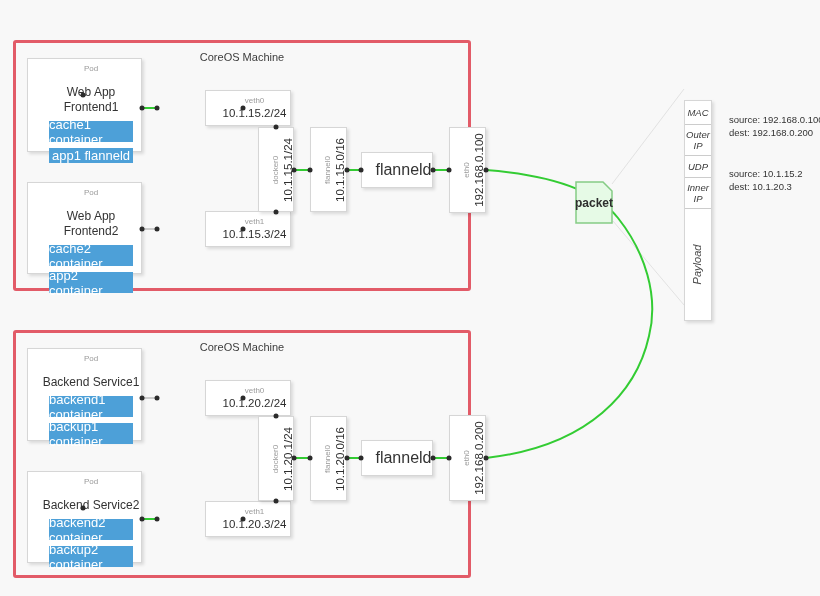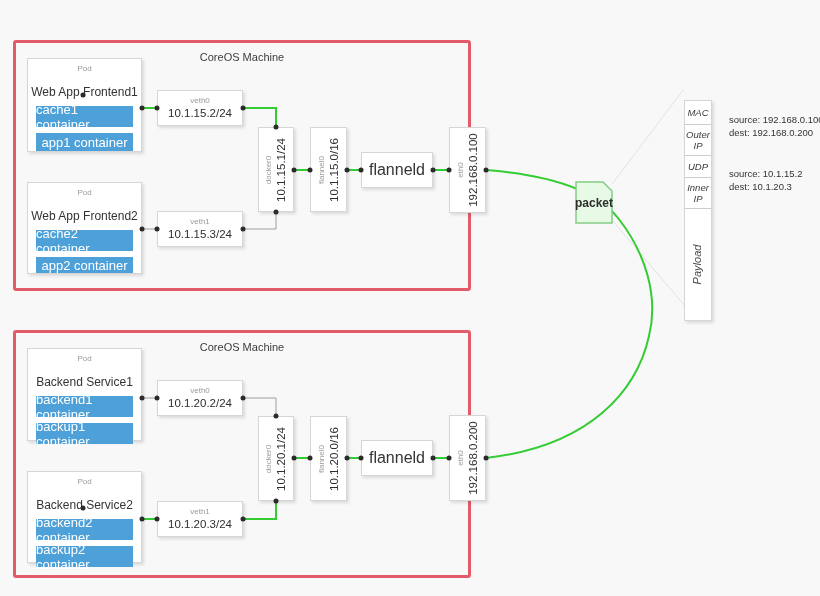--- a/index.html
+++ b/index.html
@@ -5,30 +5,30 @@
   html,body{margin:0;padding:0;}
   body{background:#f8f8f8;font-family:"Liberation Sans",sans-serif;}
   .stage{position:relative;width:820px;height:596px;background:#f8f8f8;overflow:hidden;}
 
   .machine{position:absolute;border:3px solid #e25b68;border-radius:3px;box-sizing:border-box;z-index:0;}
   .machine-title{position:absolute;top:8px;left:0;right:0;text-align:center;font-size:11px;color:#3c3c3c;}
 
   svg.wires-under{position:absolute;left:0;top:0;z-index:1;}
   svg.wires-over{position:absolute;left:0;top:0;z-index:3;pointer-events:none;}
 
-  .box{position:absolute;background:#ffffff;border:1px solid #d6d6d6;box-shadow:2px 2px 3px rgba(0,0,0,.12);box-sizing:border-box;z-index:2;}
+  .box{position:absolute;background:#ffffff;border:1px solid #d6d6d6;box-shadow:2px 2px 3px rgba(0,0,0,.12);box-sizing:border-box;z-index:2;padding-left:13px;}
 
   .pod{display:flex;flex-direction:column;}
   .pod-sub{margin-top:5px;text-align:center;font-size:8px;color:#9a9a9a;line-height:9px;}
   .pod-name{text-align:center;font-size:12px;color:#333;line-height:15px;margin-top:12px;}
   .container-box{height:21px;margin:6px 8px 0 8px;background:#4da0d8;color:#fff;font-size:13px;
     display:flex;align-items:center;justify-content:center;}
   .container-box:first-of-type{margin-top:5px;}
 
-  .hbox{display:flex;flex-direction:column;align-items:center;justify-content:center;}
+  .hbox{display:flex;flex-direction:column;align-items:center;justify-content:center;margin-left:48px;}
   .sub-label{font-size:8px;color:#9a9a9a;line-height:10px;}
   .val-label{font-size:11.5px;color:#2e2e2e;line-height:14px;}
 
   .vbox{display:flex;align-items:center;justify-content:center;overflow:visible;}
   .rot{transform:rotate(-90deg);display:flex;flex-direction:column;align-items:center;white-space:nowrap;}
 
   .flanneld{display:flex;align-items:center;justify-content:center;font-size:16px;color:#333;}
 
   .packet-label{position:absolute;z-index:2;display:flex;align-items:center;justify-content:center;
     font-size:12px;font-weight:bold;color:#2e2e2e;}
@@ -75,21 +75,21 @@
     <path d="M276,501 L276,519 L243,519" stroke="#33cc33" stroke-width="2" fill="none"></path>
     <path d="M157,519 L142,519 Q112,487 83,508" stroke="#33cc33" stroke-width="2" fill="none"></path>
 
     <polygon points="576,182 603,182 612,191 612,223 576,223" fill="#e6fae6" stroke="#85cc85" stroke-width="1.5"></polygon>
   </svg>
 
   <div class="box pod" style="left:27px;top:58px;width:115px;height:94px;">
     <div class="pod-sub">Pod</div>
     <div class="pod-name">Web App Frontend1</div>
     <div class="container-box">cache1 container</div>
-    <div class="container-box">app1 container</div>
+    <div class="container-box">app1 flanneld</div>
   </div>
 
   <div class="box pod" style="left:27px;top:182px;width:115px;height:92px;">
     <div class="pod-sub">Pod</div>
     <div class="pod-name">Web App Frontend2</div>
     <div class="container-box">cache2 container</div>
     <div class="container-box">app2 container</div>
   </div>
 
   <div class="box hbox" style="left:157px;top:90px;width:86px;height:36px;">

